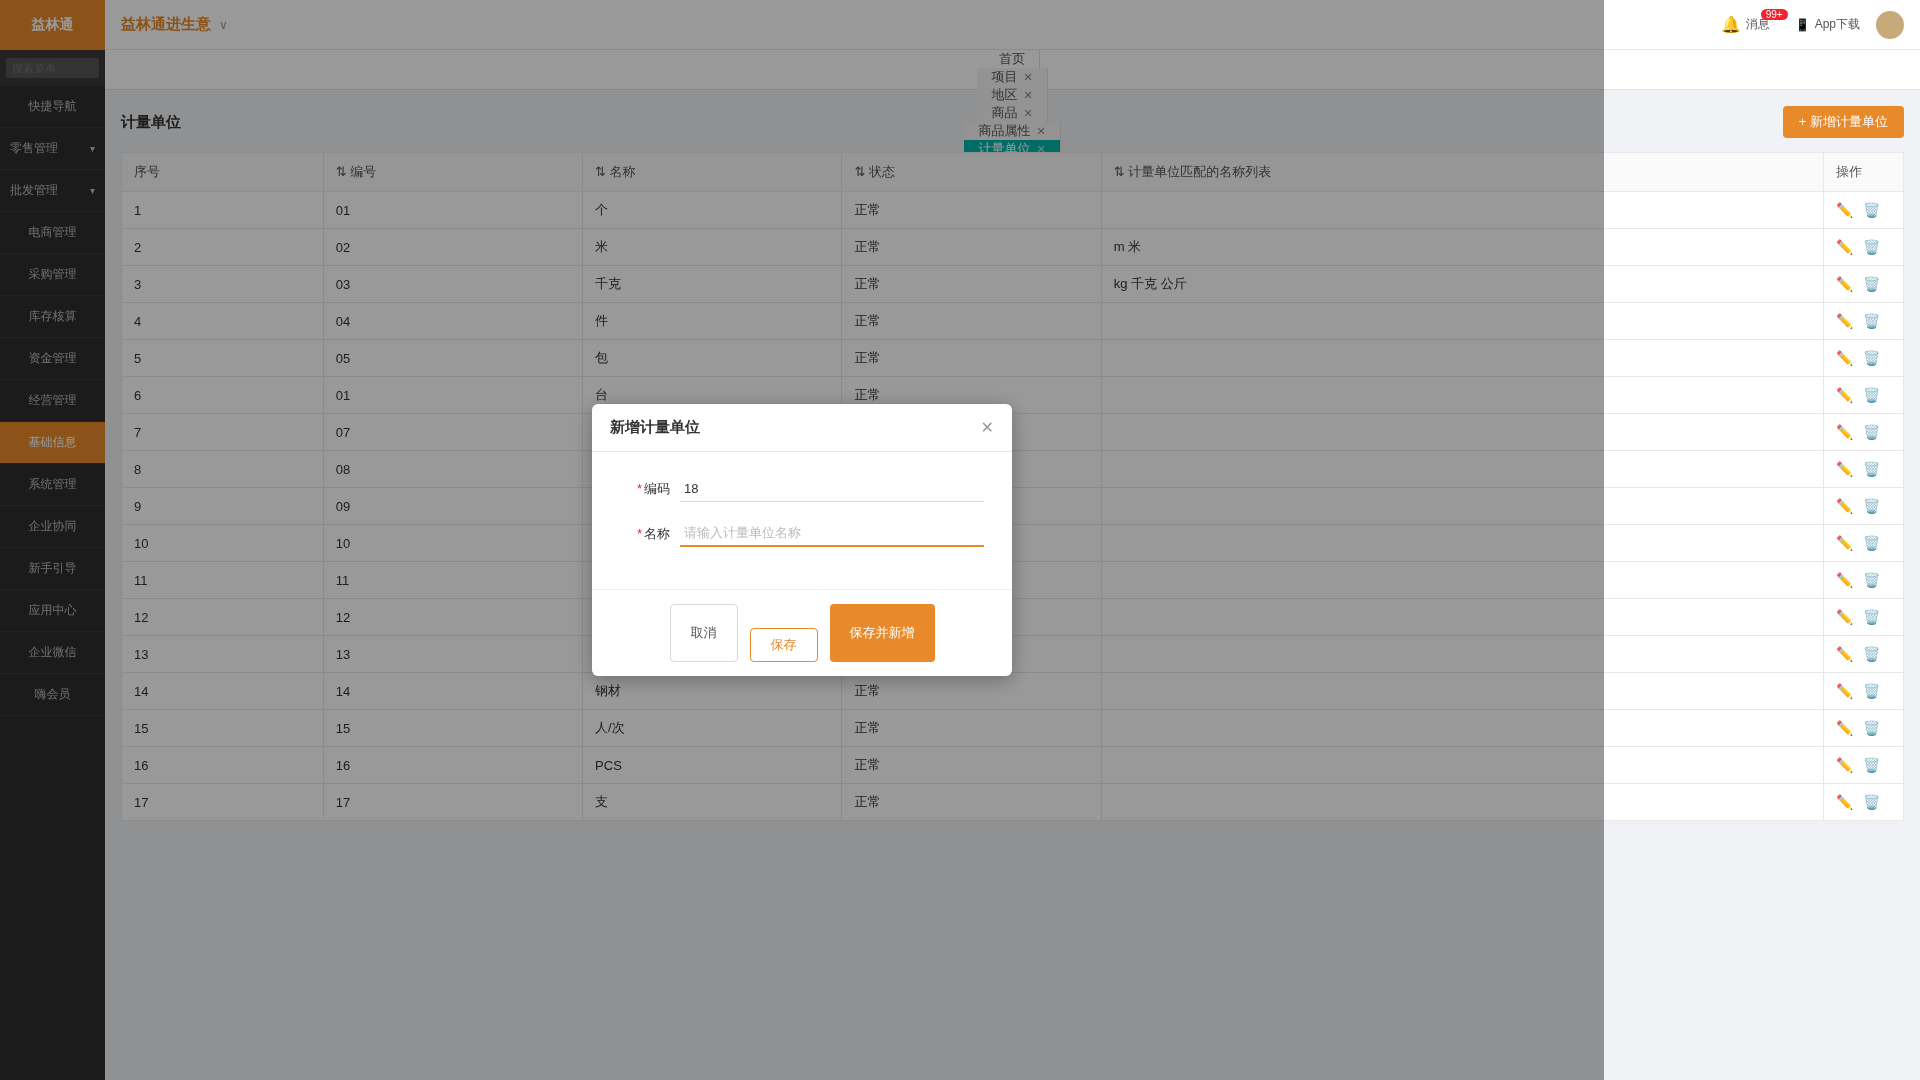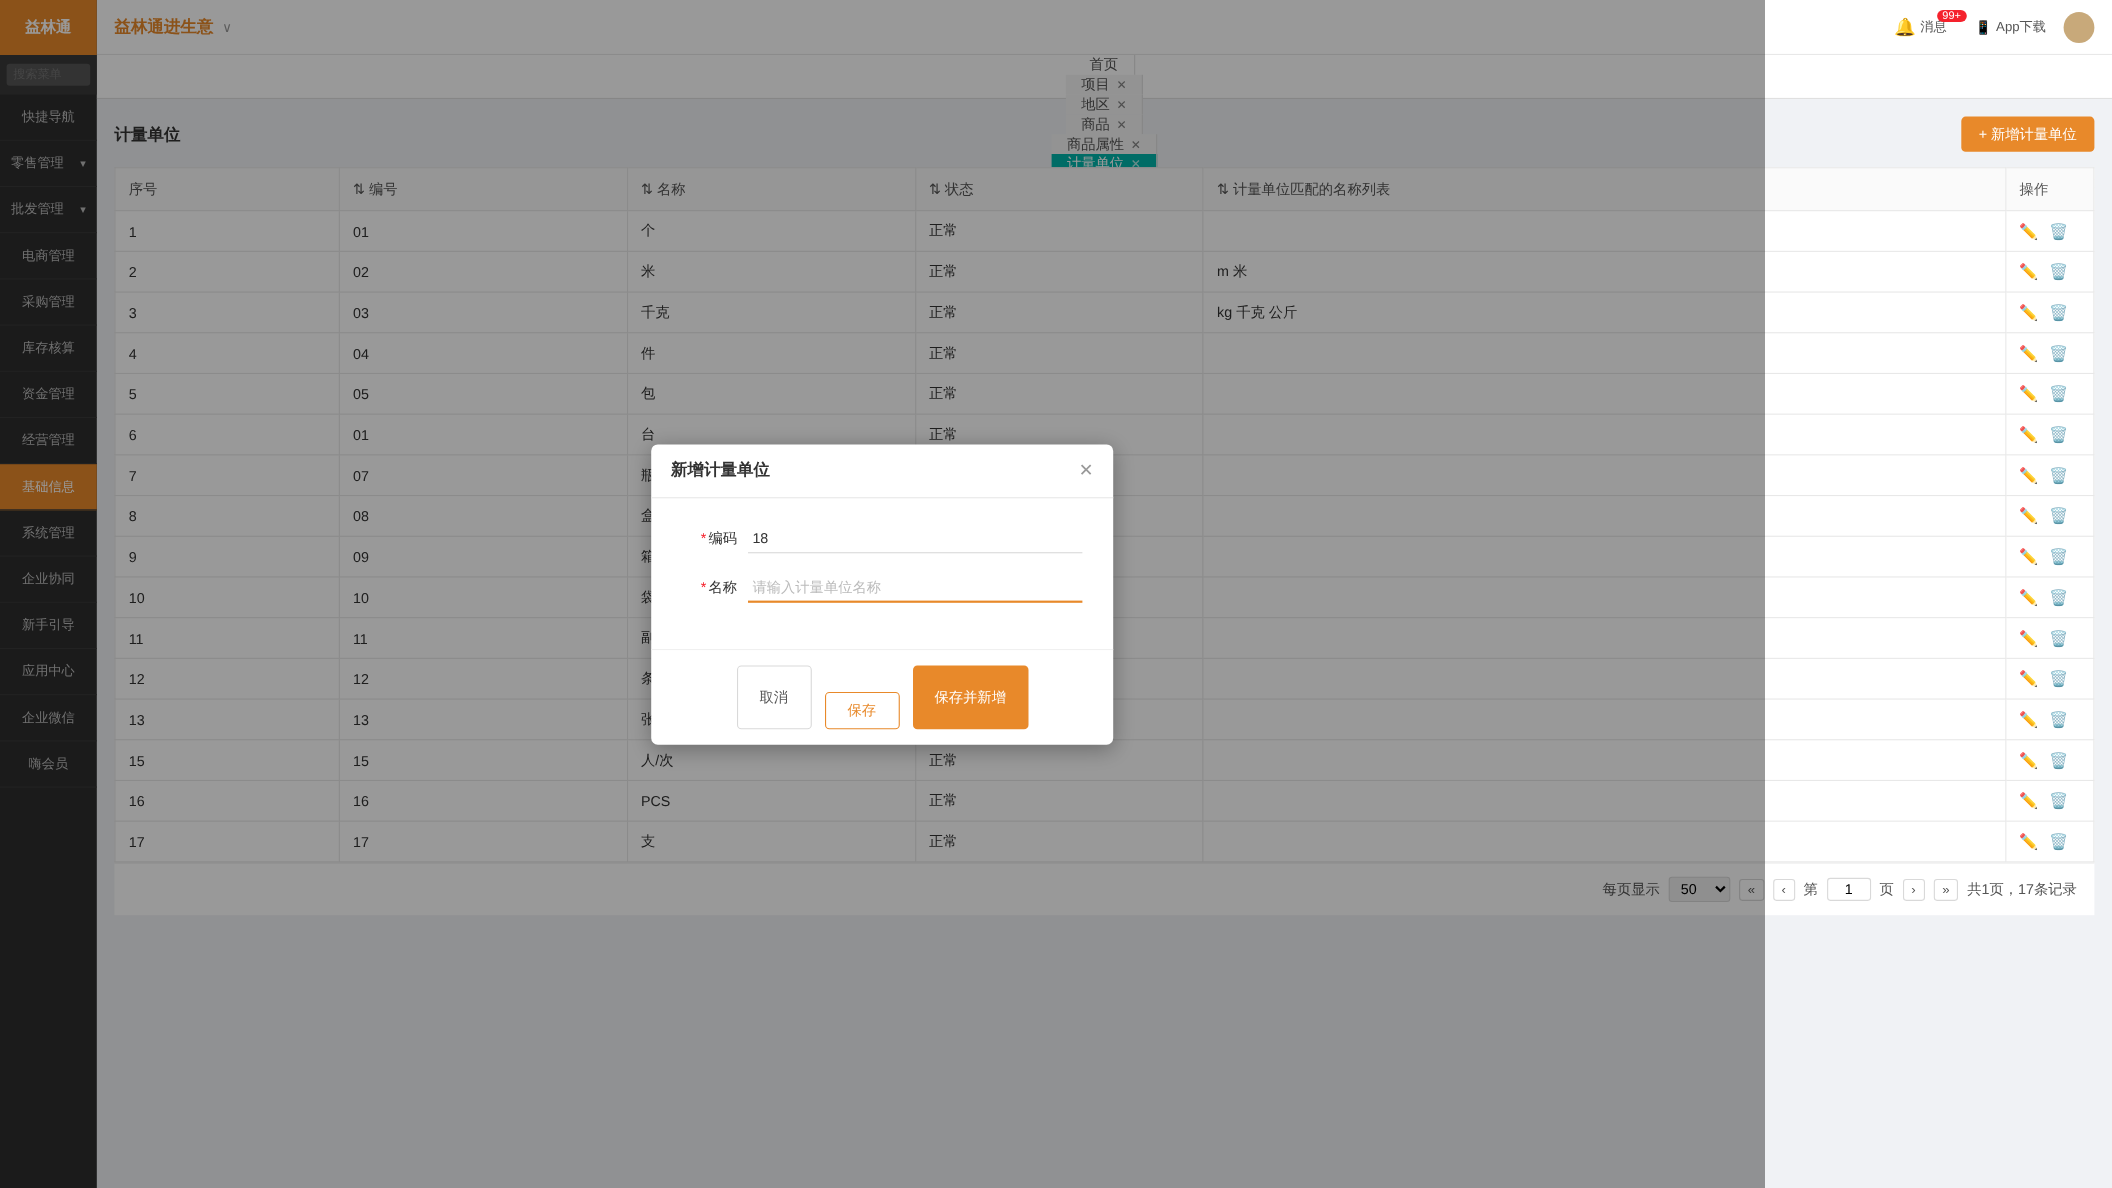--- a/index.html
+++ b/index.html
@@ -1,20 +1,20 @@
 <!DOCTYPE html>
 <html><head>
   <meta charset="utf-8">
   <style>
     * { box-sizing: border-box; margin: 0; padding: 0; }
     body { font-family: "Microsoft YaHei", "PingFang SC", sans-serif; font-size: 13px; background: #f0f2f5; display: flex; height: 1080px; width: 1920px; overflow: hidden; }
 
     
     .sidebar {
-      width: 88px;
+      width: 105px;
       background: #2d2d2d;
       display: flex;
       flex-direction: column;
       color: #ccc;
       flex-shrink: 0;
     }
     .sidebar-logo {
       height: 50px;
       background: #e8892a;
       display: flex;
@@ -573,20 +573,33 @@
       <td class="status-normal">正常</td>
       <td></td>
       <td>
         <div class="action-icons">
           <span class="action-icon">✏️</span>
           <span class="action-icon">🗑️</span>
         </div>
       </td>
     </tr>
           <tr>
+      <td>14</td>
+      <td>14</td>
+      <td>钢材</td>
+      <td class="status-normal">正常</td>
+      <td></td>
+      <td>
+        <div class="action-icons">
+          <span class="action-icon">✏️</span>
+          <span class="action-icon">🗑️</span>
+        </div>
+      </td>
+    </tr>
+          <tr>
       <td>15</td>
       <td>15</td>
       <td>人/次</td>
       <td class="status-normal">正常</td>
       <td></td>
       <td>
         <div class="action-icons">
           <span class="action-icon">✏️</span>
           <span class="action-icon">🗑️</span>
         </div>
@@ -614,35 +627,20 @@
       <td>
         <div class="action-icons">
           <span class="action-icon">✏️</span>
           <span class="action-icon">🗑️</span>
         </div>
       </td>
     </tr>
         </tbody>
     </table>
 
-    <div class="pagination-bar">
-      <span>每页显示</span>
-      <select>
-        <option>50</option>
-        <option>100</option>
-      </select>
-      <button class="page-btn">«</button>
-      <button class="page-btn">‹</button>
-      <span>第</span>
-      <input class="page-input" type="text" value="1" style="">
-      <span>页</span>
-      <button class="page-btn">›</button>
-      <button class="page-btn">»</button>
-      <span>共1页，17条记录</span>
-    </div>
   </div>
 </div>
 
 <div class="modal-overlay">
   <div class="modal">
     <div class="modal-header">
       <span class="modal-title">新增计量单位</span>
       <span class="modal-close">✕</span>
     </div>
     <div class="modal-body">

